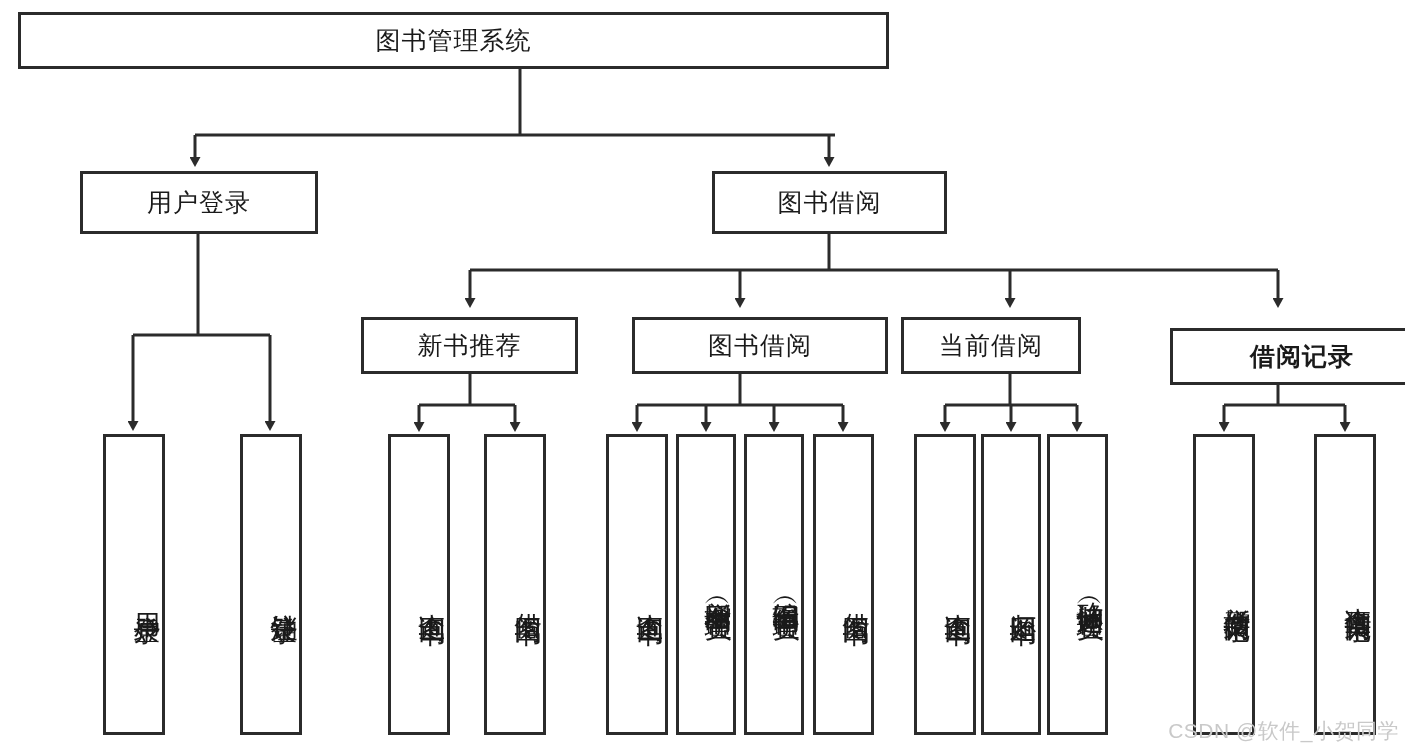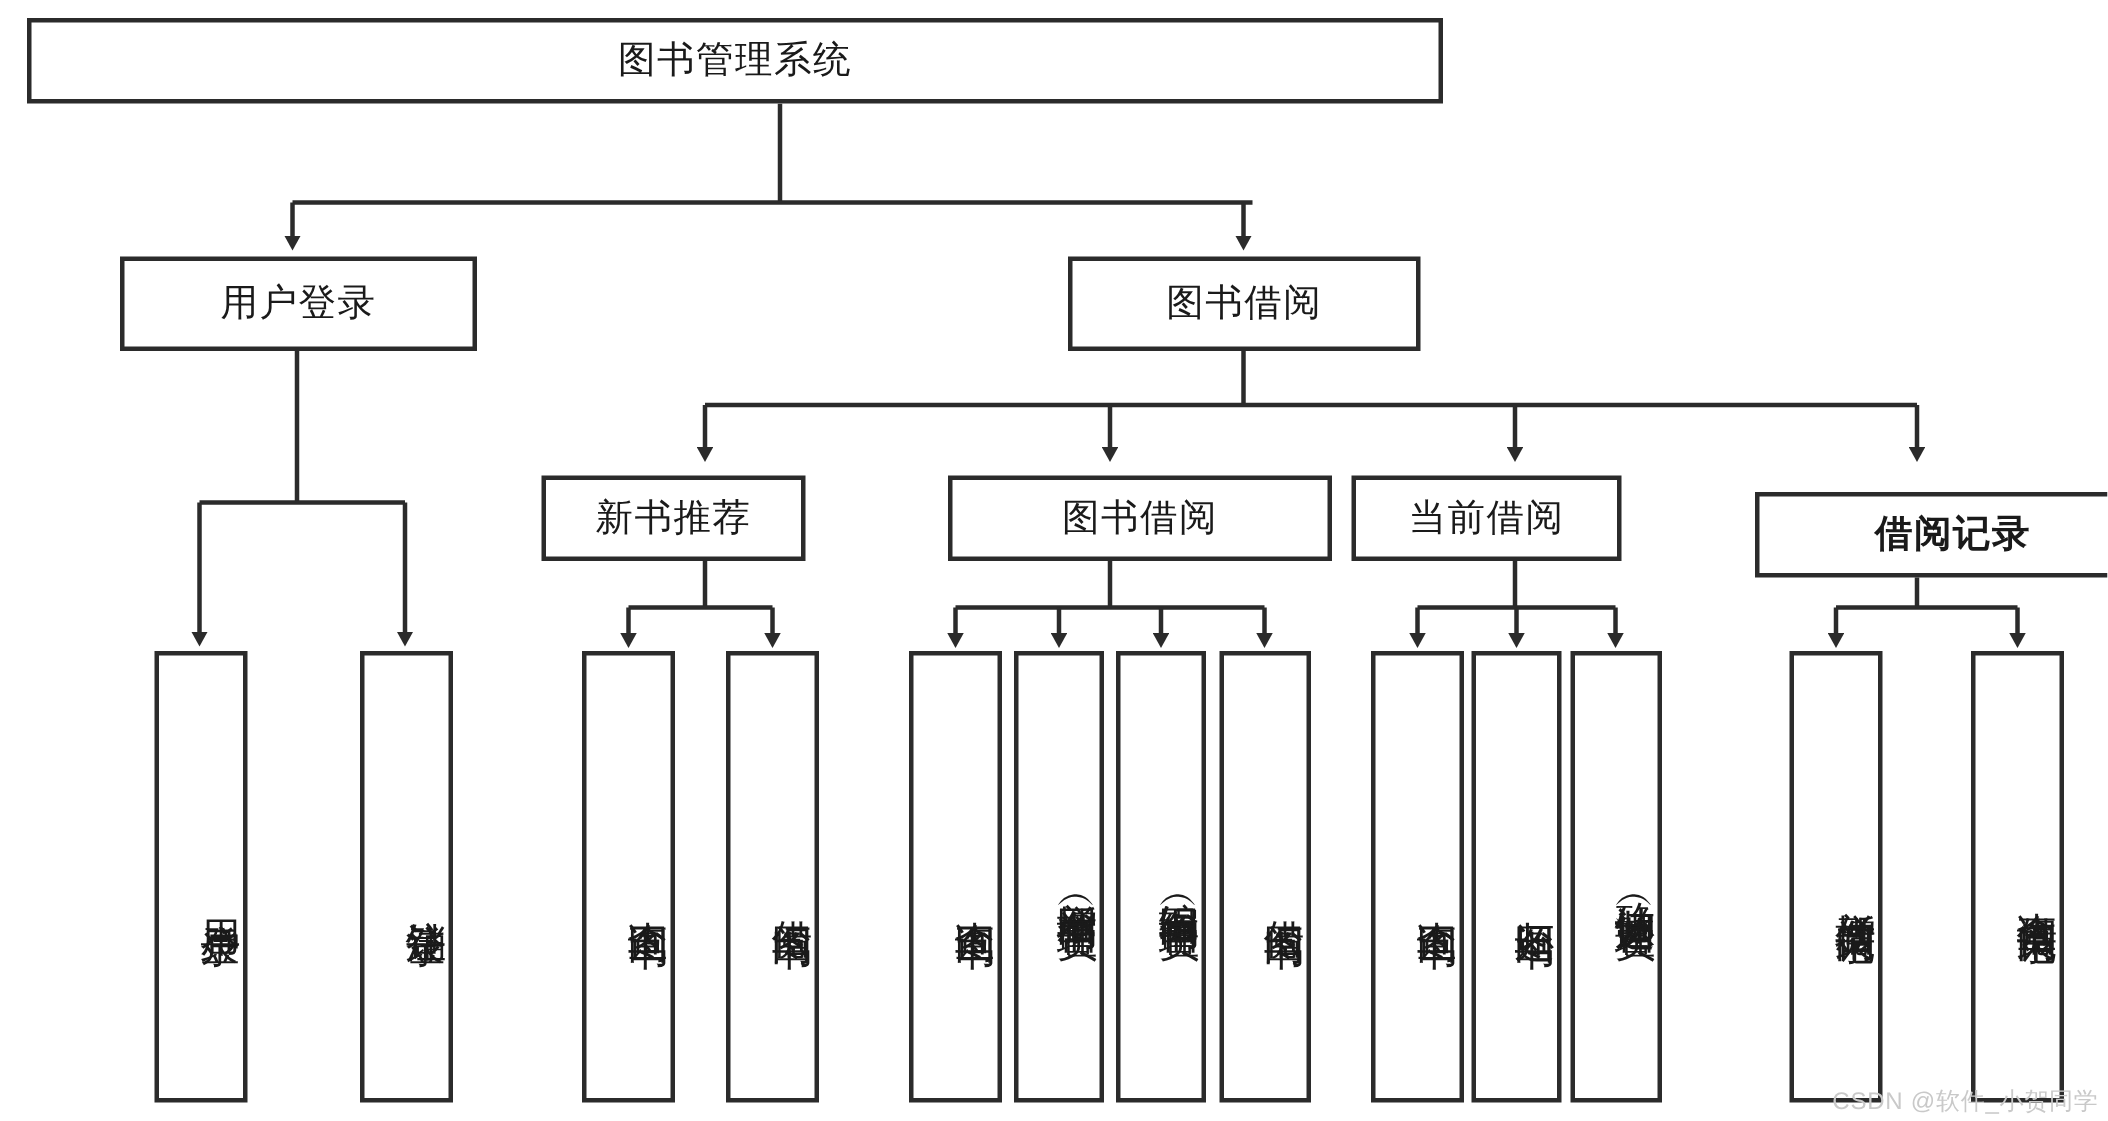--- a/index.html
+++ b/index.html
@@ -56,21 +56,21 @@
   }
   .node.v > span {
     writing-mode: vertical-rl;
     text-orientation: upright;
     display: block;
   }
   .watermark {
     position: absolute;
     right: 6px;
     bottom: 2px;
-    font-size: 16px;
+    font-size: 21px;
     color: #c9c9c9;
     letter-spacing: 0.5px;
     white-space: nowrap;
   }
 </style>
 </head>
 <body>
 
 <div id="canvas">
 
@@ -117,32 +117,32 @@
       <path d="M1011,405 L1011,423" marker-end="url(#arrow)"></path>
       <path d="M1077,405 L1077,423" marker-end="url(#arrow)"></path>
 
       <path d="M1278,374 L1278,405"></path>
       <path d="M1224,405 L1345,405"></path>
       <path d="M1224,405 L1224,423" marker-end="url(#arrow)"></path>
       <path d="M1345,405 L1345,423" marker-end="url(#arrow)"></path>
     </g>
   </svg>
 
-  <div class="node root h" style="left:18px; top:12px; width:944px; height:57px;">
+  <div class="node root h" style="left:18px; top:12px; width:871px; height:57px;">
     <span>图书管理系统</span>
   </div>
 
   <div class="node h" style="left:80px; top:171px; width:238px; height:63px;">
     <span>用户登录</span>
   </div>
   <div class="node h" style="left:712px; top:171px; width:235px; height:63px;">
     <span>图书借阅</span>
   </div>
 
-  <div class="node h" style="left:361px; top:317px; width:176px; height:57px;">
+  <div class="node h" style="left:361px; top:317px; width:217px; height:57px;">
     <span>新书推荐</span>
   </div>
   <div class="node h" style="left:632px; top:317px; width:256px; height:57px;">
     <span>图书借阅</span>
   </div>
   <div class="node h" style="left:901px; top:317px; width:180px; height:57px;align-items:center;">
     <span>当前借阅</span>
   </div>
   <div class="node h" style="left:1170px; top:328px; width:264px; height:57px;font-weight:bold;">
     <span>借阅记录</span>

